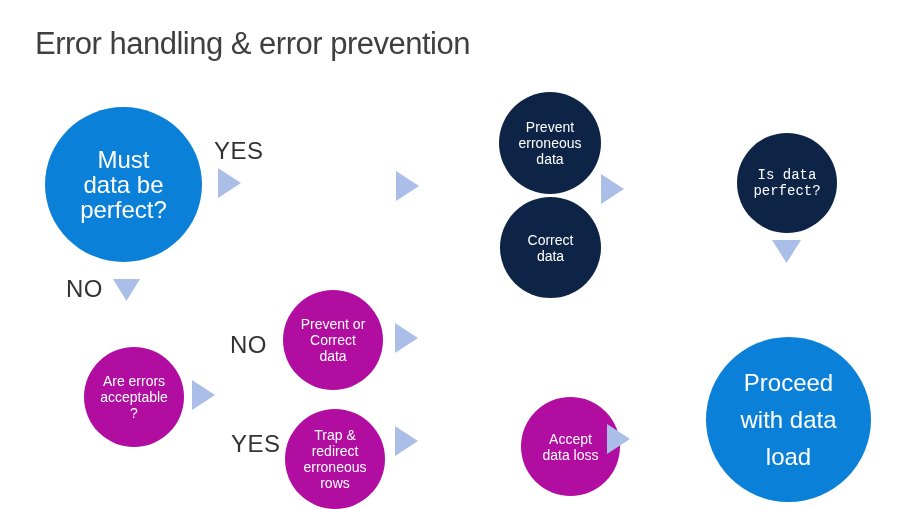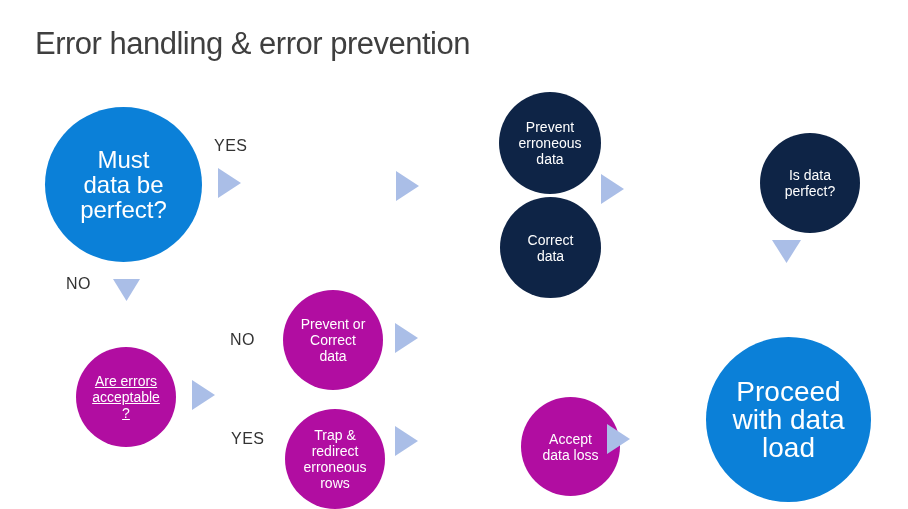--- a/index.html
+++ b/index.html
@@ -33,25 +33,25 @@
     align-items: center;
     justify-content: center;
     text-align: center;
     color: var(--node_text, #fff);
     white-space: pre-line;
   }
   .node.blue    { background: var(--blue, #0b80d8); }
   .node.navy    { background: var(--navy, #0e2446); }
   .node.magenta { background: var(--magenta, #b10da1); }
   .node.big   { font-size: 24px; line-height: 25px; }
-  .node.huge  { font-size: 28px; line-height: 28px; }
+  .node.huge  { font-size: 24px; line-height: 37px; }
   .node.small { font-size: 14px; line-height: 16px; }
   .branch-label {
     position: absolute;
-    font-size: 16px;
+    font-size: 24px;
     color: var(--label_text, #333);
     letter-spacing: 0.5px;
   }
   .arrow {
     position: absolute;
     background: var(--arrow, #aabee7);
   }
   .arrow.right {
     width: 23px;
     height: 30px;
@@ -83,30 +83,30 @@
 
   <div class="node navy small" style="left:499px; top:92px; width:102px; height:102px;">Prevent
 erroneous
 data</div>
 
   <div class="node navy small" style="left:500px; top:197px; width:101px; height:101px;">Correct
 data</div>
 
   <div class="arrow right" style="left:601px; top:174px;"></div>
 
-  <div class="node navy small" style="left:760px; top:133px; width:100px; height:100px;">Is data
+  <div class="node navy small" style="left:737px; top:133px; width:100px; height:100px;font-family:Liberation Mono, monospace;">Is data
 perfect?</div>
 
   <div class="arrow down" style="left:772px; top:240px;"></div>
 
   <div class="branch-label" style="left:66px; top:275px;">NO</div>
 
   <div class="arrow down" style="left:113px; top:279px; width:27px; height:22px;"></div>
 
-  <div class="node magenta small" style="left:76px; top:347px; width:100px; height:100px;text-decoration:underline;">Are errors
+  <div class="node magenta small" style="left:84px; top:347px; width:100px; height:100px;">Are errors
 acceptable
 ?</div>
 
   <div class="arrow right" style="left:192px; top:380px;"></div>
 
   <div class="branch-label" style="left:230px; top:331px;">NO</div>
 
   <div class="node magenta small" style="left:283px; top:290px; width:100px; height:100px;">Prevent or
 Correct
 data</div>

